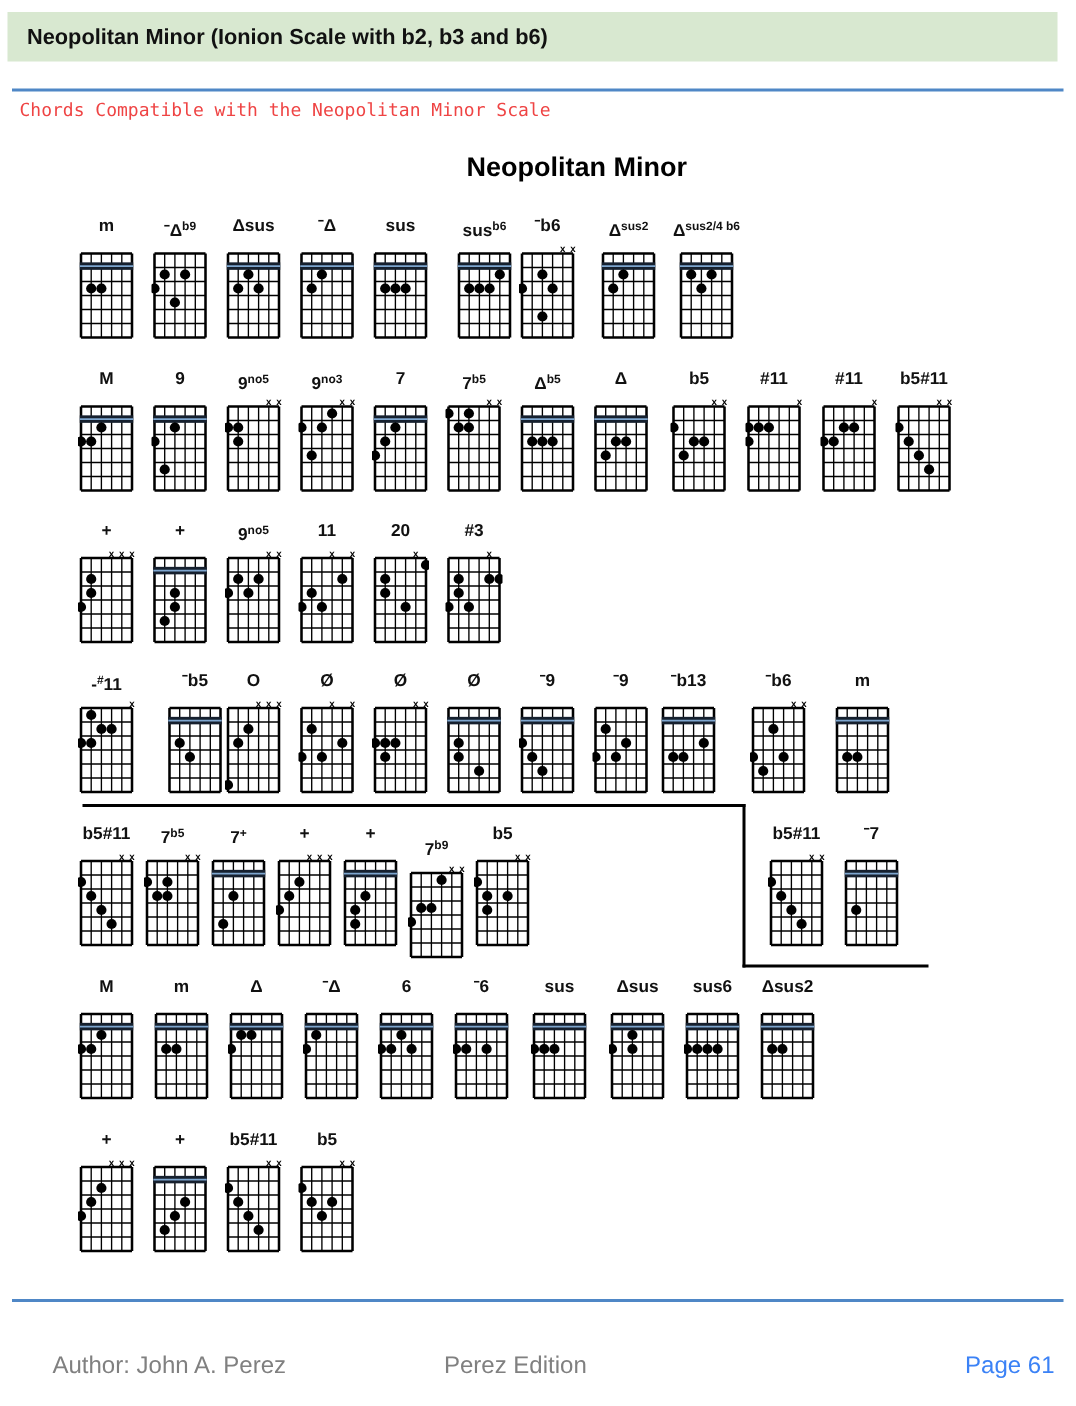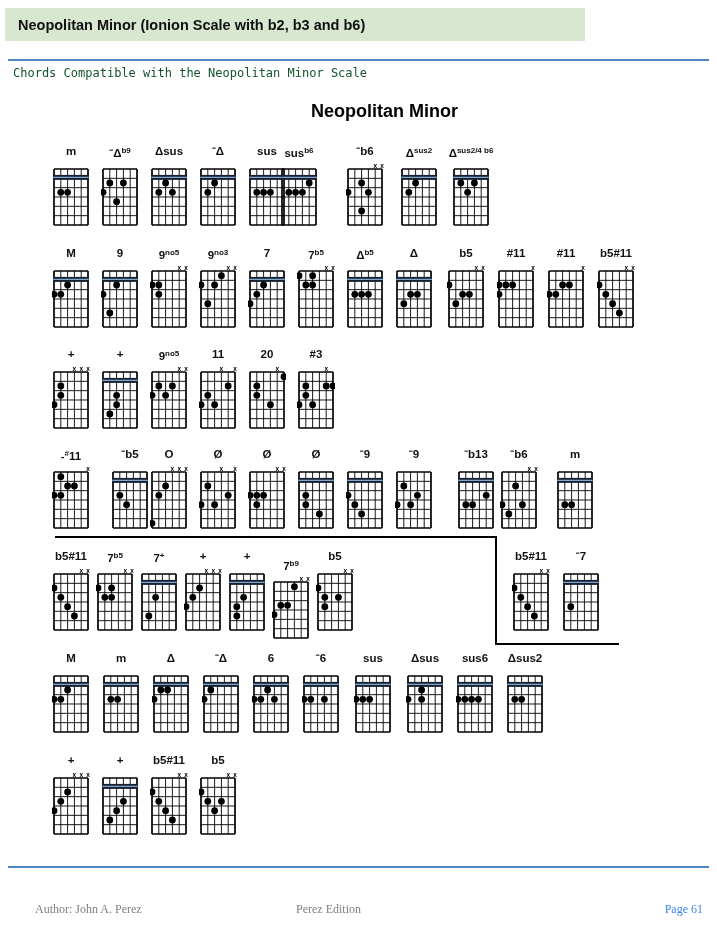--- a/index.html
+++ b/index.html
@@ -1,53 +1,53 @@
 <!DOCTYPE html>
 <html><head>
 <meta charset="utf-8">
 <style>
   html,body{margin:0;padding:0;background:#fff;}
   .page{position:relative;width:717px;height:937px;background:#ffffff;overflow:hidden;
         font-family:"Liberation Sans",sans-serif;}
-  .header-bar{position:absolute;left:5px;top:8px;width:580px;height:33px;
+  .header-bar{position:absolute;left:5px;top:8px;width:700px;height:33px;
         display:flex;align-items:center;padding-left:13px;box-sizing:border-box;
         font-weight:bold;font-size:14.5px;color:#111;}
   .rule{position:absolute;left:8px;width:701px;height:2px;}
   .top-rule{top:59px;}
   .bottom-rule{top:866px;}
   .green-heading{position:absolute;left:13px;font-family:"DejaVu Sans Mono",monospace;
         font-size:12px;letter-spacing:0px;}
   .section-heading{top:66px;}
   .bottom-heading{top:872px;}
   .chart-title{position:absolute;top:101px;left:0;width:717px;text-align:center;
         transform:translateX(26px);font-weight:bold;font-size:18px;color:#000;}
   #chart-area{position:absolute;left:0;top:0;width:717px;height:937px;}
   .diag{position:absolute;width:38px;height:66px;}
   .chord-label{position:absolute;top:-21px;left:-11px;width:60px;text-align:center;
         font-weight:bold;font-size:11.5px;line-height:18px;white-space:nowrap;color:#111;}
   .chord-label .sup{font-size:8px;vertical-align:4px;}
   .bracket-line{position:absolute;background:#000;}
-  .footer-text{position:absolute;top:902px;font-family:Liberation Serif, serif;
-        font-size:12px;}
+  .footer-text{position:absolute;top:902px;font-family:Liberation Sans, sans-serif;
+        font-size:16px;}
   .footer-author{left:35px;}
   .footer-edition{left:296px;}
   .footer-page{right:14px;text-align:right;}
 </style>
 </head>
 <body>
 
 <div class="page">
 
   <div class="header-bar" style="background: rgb(216, 232, 208);">
     <span>Neopolitan Minor (Ionion Scale with b2, b3 and b6)</span>
   </div>
 
   <div class="rule top-rule" style="background: rgb(79, 135, 198);"></div>
 
-  <div class="green-heading section-heading" style="color: #14532d;">Chords Compatible with the Neopolitan Minor Scale</div>
+  <div class="green-heading section-heading" style="color: #ef4444;">Chords Compatible with the Neopolitan Minor Scale</div>
 
   <div class="chart-title">Neopolitan Minor</div>
 
   <div id="chart-area">
       <div class="diag" style="left: 52px; top: 163px;"><div class="chord-label"><span>m</span></div><svg width="38" height="66" viewBox="0 0 38 66">
           <line x1="2" y1="6" x2="2" y2="62" stroke="#000" stroke-width="1.7"></line>
           <line x1="8.8" y1="6" x2="8.8" y2="62" stroke="#000" stroke-width="0.9"></line>
           <line x1="15.6" y1="6" x2="15.6" y2="62" stroke="#000" stroke-width="0.9"></line>
           <line x1="22.4" y1="6" x2="22.4" y2="62" stroke="#000" stroke-width="0.9"></line>
           <line x1="29.2" y1="6" x2="29.2" y2="62" stroke="#000" stroke-width="0.9"></line>
@@ -135,21 +135,21 @@
           <line x1="2" y1="33.999" x2="36" y2="33.999" stroke="#000" stroke-width="0.9"></line>
           <line x1="2" y1="43.332" x2="36" y2="43.332" stroke="#000" stroke-width="0.9"></line>
           <line x1="2" y1="52.665" x2="36" y2="52.665" stroke="#000" stroke-width="0.9"></line>
           <line x1="2" y1="61.998000000000005" x2="36" y2="61.998000000000005" stroke="#000" stroke-width="1.7"></line>
           <rect x="1.2" y="11.9" width="35.6" height="5" fill="#16202e"></rect>
           <line x1="1.2" y1="14.4" x2="36.8" y2="14.4" stroke="#7ea6cf" stroke-width="1.1"></line>
           <circle cx="8.8" cy="29.3325" r="3.4" fill="#000000"></circle>
           <circle cx="15.6" cy="29.3325" r="3.4" fill="#000000"></circle>
           <circle cx="22.4" cy="29.3325" r="3.4" fill="#000000"></circle>
         </svg></div>
-      <div class="diag" style="left: 280px; top: 163px;"><div class="chord-label"><span>sus</span><span class="sup">b6</span></div><svg width="38" height="66" viewBox="0 0 38 66">
+      <div class="diag" style="left: 304px; top: 163px;"><div class="chord-label"><span>sus</span><span class="sup">b6</span></div><svg width="38" height="66" viewBox="0 0 38 66">
           <line x1="2" y1="6" x2="2" y2="62" stroke="#000" stroke-width="1.7"></line>
           <line x1="8.8" y1="6" x2="8.8" y2="62" stroke="#000" stroke-width="0.9"></line>
           <line x1="15.6" y1="6" x2="15.6" y2="62" stroke="#000" stroke-width="0.9"></line>
           <line x1="22.4" y1="6" x2="22.4" y2="62" stroke="#000" stroke-width="0.9"></line>
           <line x1="29.2" y1="6" x2="29.2" y2="62" stroke="#000" stroke-width="0.9"></line>
           <line x1="36" y1="6" x2="36" y2="62" stroke="#000" stroke-width="1.7"></line>
           <line x1="2" y1="6" x2="36" y2="6" stroke="#000" stroke-width="1.7"></line>
           <line x1="2" y1="15.333" x2="36" y2="15.333" stroke="#000" stroke-width="0.9"></line>
           <line x1="2" y1="24.666" x2="36" y2="24.666" stroke="#000" stroke-width="0.9"></line>
           <line x1="2" y1="33.999" x2="36" y2="33.999" stroke="#000" stroke-width="0.9"></line>
@@ -747,21 +747,21 @@
           <line x1="2" y1="24.666" x2="36" y2="24.666" stroke="#000" stroke-width="0.9"></line>
           <line x1="2" y1="33.999" x2="36" y2="33.999" stroke="#000" stroke-width="0.9"></line>
           <line x1="2" y1="43.332" x2="36" y2="43.332" stroke="#000" stroke-width="0.9"></line>
           <line x1="2" y1="52.665" x2="36" y2="52.665" stroke="#000" stroke-width="0.9"></line>
           <line x1="2" y1="61.998000000000005" x2="36" y2="61.998000000000005" stroke="#000" stroke-width="1.7"></line>
           <circle cx="8.8" cy="19.9995" r="3.4" fill="#000000"></circle>
           <circle cx="22.4" cy="29.3325" r="3.4" fill="#000000"></circle>
           <circle cx="2" cy="38.6655" r="3.4" fill="#000000"></circle>
           <circle cx="15.6" cy="38.6655" r="3.4" fill="#000000"></circle>
         </svg></div>
-      <div class="diag" style="left: 457px; top: 466px;"><div class="chord-label"><span>⁻b13</span></div><svg width="38" height="66" viewBox="0 0 38 66">
+      <div class="diag" style="left: 440px; top: 466px;"><div class="chord-label"><span>⁻b13</span></div><svg width="38" height="66" viewBox="0 0 38 66">
           <line x1="2" y1="6" x2="2" y2="62" stroke="#000" stroke-width="1.7"></line>
           <line x1="8.8" y1="6" x2="8.8" y2="62" stroke="#000" stroke-width="0.9"></line>
           <line x1="15.6" y1="6" x2="15.6" y2="62" stroke="#000" stroke-width="0.9"></line>
           <line x1="22.4" y1="6" x2="22.4" y2="62" stroke="#000" stroke-width="0.9"></line>
           <line x1="29.2" y1="6" x2="29.2" y2="62" stroke="#000" stroke-width="0.9"></line>
           <line x1="36" y1="6" x2="36" y2="62" stroke="#000" stroke-width="1.7"></line>
           <line x1="2" y1="6" x2="36" y2="6" stroke="#000" stroke-width="1.7"></line>
           <line x1="2" y1="15.333" x2="36" y2="15.333" stroke="#000" stroke-width="0.9"></line>
           <line x1="2" y1="24.666" x2="36" y2="24.666" stroke="#000" stroke-width="0.9"></line>
           <line x1="2" y1="33.999" x2="36" y2="33.999" stroke="#000" stroke-width="0.9"></line>

